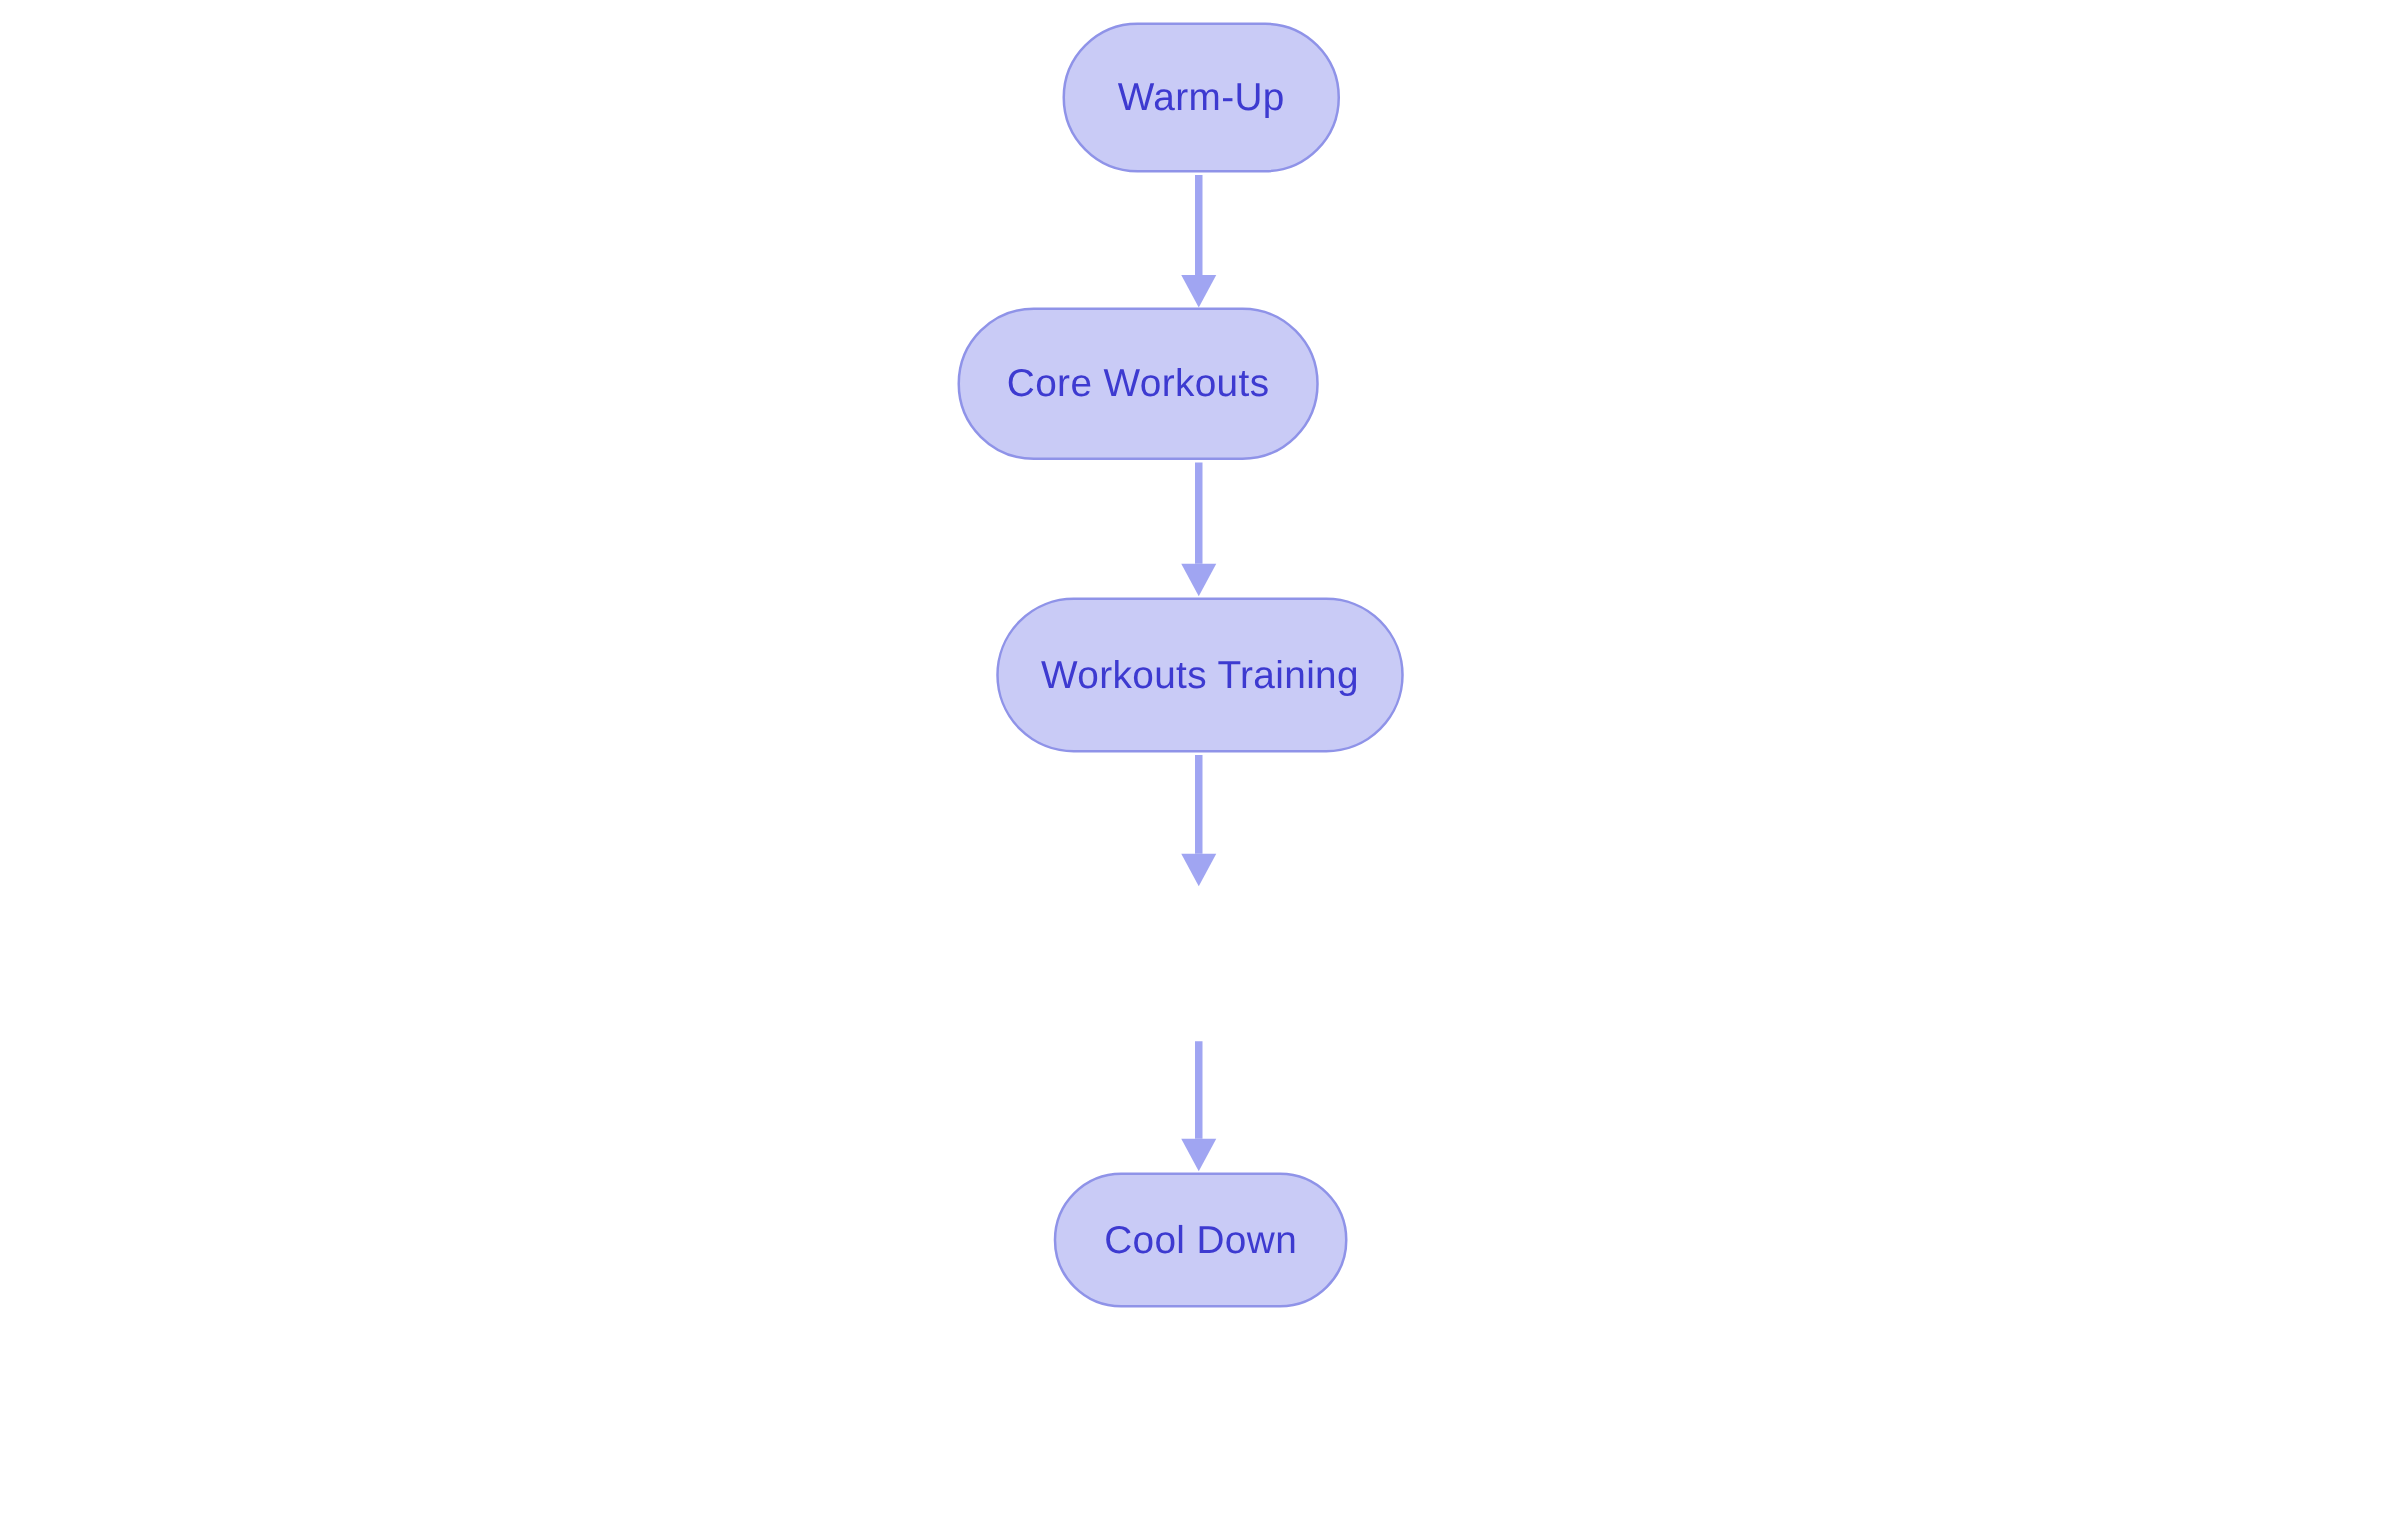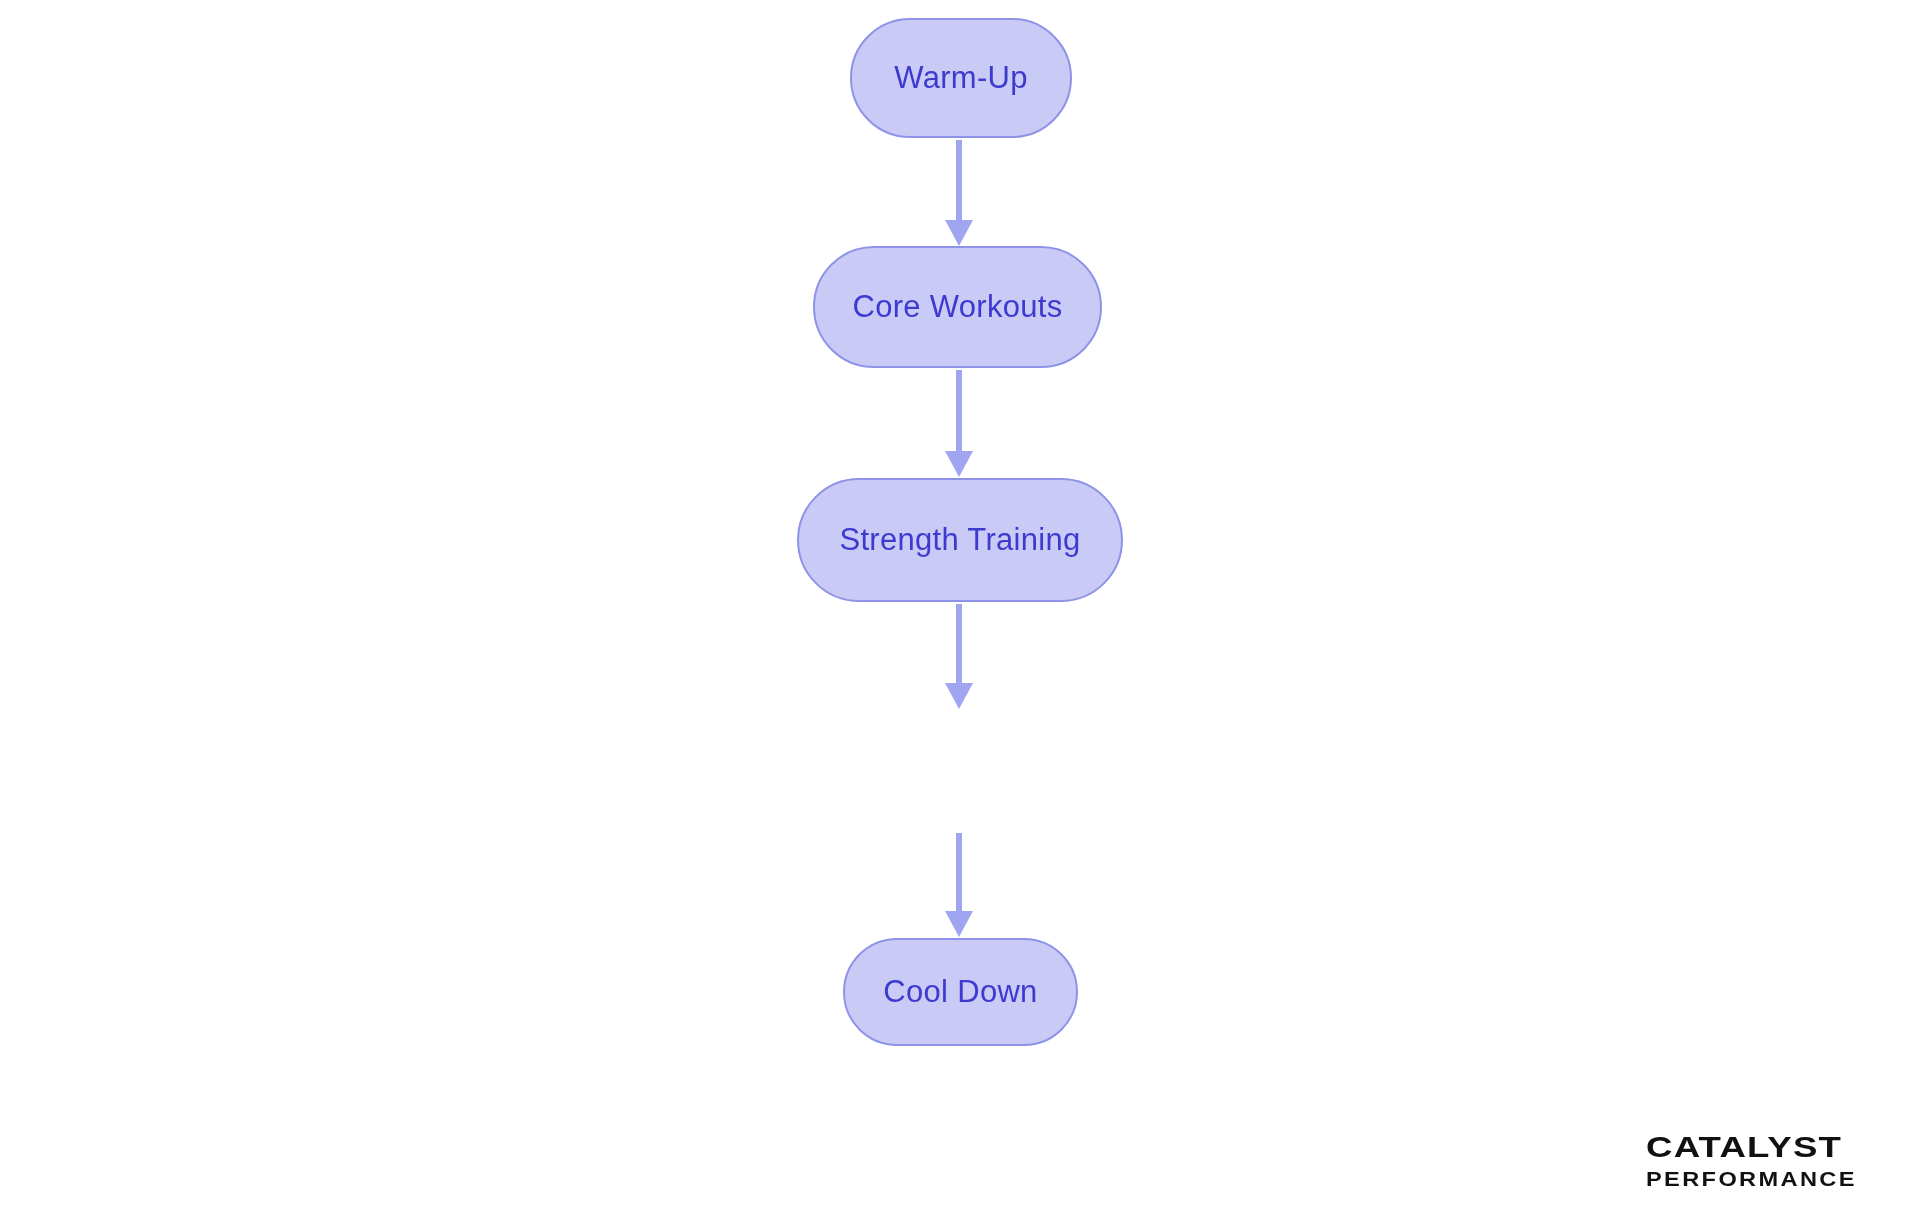--- a/index.html
+++ b/index.html
@@ -27,21 +27,21 @@
     justify-content: center;
     background: var(--node-fill);
     border: 2px solid var(--node-border);
     border-radius: 64px;
     color: var(--node-text);
     font-size: 31px;
     letter-spacing: 0.3px;
     white-space: nowrap;
   }
   .node-1 { left: 850px; top:  18px; width: 222px; height: 120px; }
-  .node-2 { left: 813px; top: 246px; width: 289px; height: 122px; }
+  .node-2 { left: 766px; top: 246px; width: 289px; height: 122px; }
   .node-3 { left: 797px; top: 478px; width: 326px; height: 124px; }
   .node-4 { left: 802px; top: 710px; width: 315px; height: 121px; }
   .node-5 { left: 843px; top: 938px; width: 235px; height: 108px; }
 
   .arrow {
     position: absolute;
     left: 945px;
     width: 28px;
     display: flex;
     flex-direction: column;
@@ -105,36 +105,32 @@
   <div class="node node-2">
     <span>Core Workouts</span>
   </div>
 
   <div class="arrow arrow-2">
     <div class="arrow-line"></div>
     <div class="arrow-head"></div>
   </div>
 
   <div class="node node-3">
-    <span>Strength Training</span>
+    <span>Workouts Training</span>
   </div>
 
   <div class="arrow arrow-3">
     <div class="arrow-line"></div>
     <div class="arrow-head"></div>
   </div>
 
 
   <div class="arrow arrow-4">
     <div class="arrow-line"></div>
     <div class="arrow-head"></div>
   </div>
 
   <div class="node node-5">
     <span>Cool Down</span>
   </div>
 
-  <div class="logo">
-    <div class="logo-name">CATALYST</div>
-    <div class="logo-tagline">PERFORMANCE</div>
-  </div>
 
 </div>
 
 </body></html>

